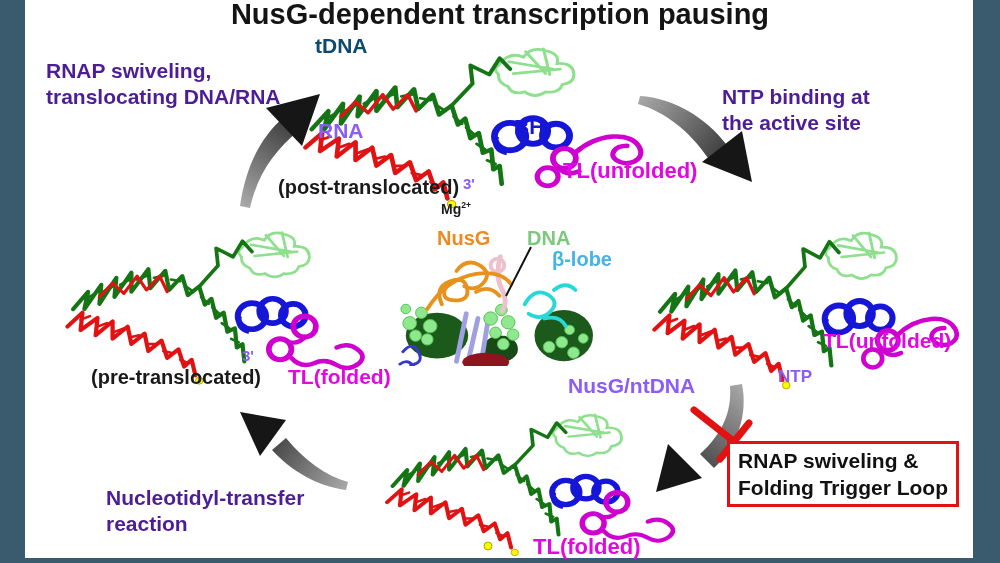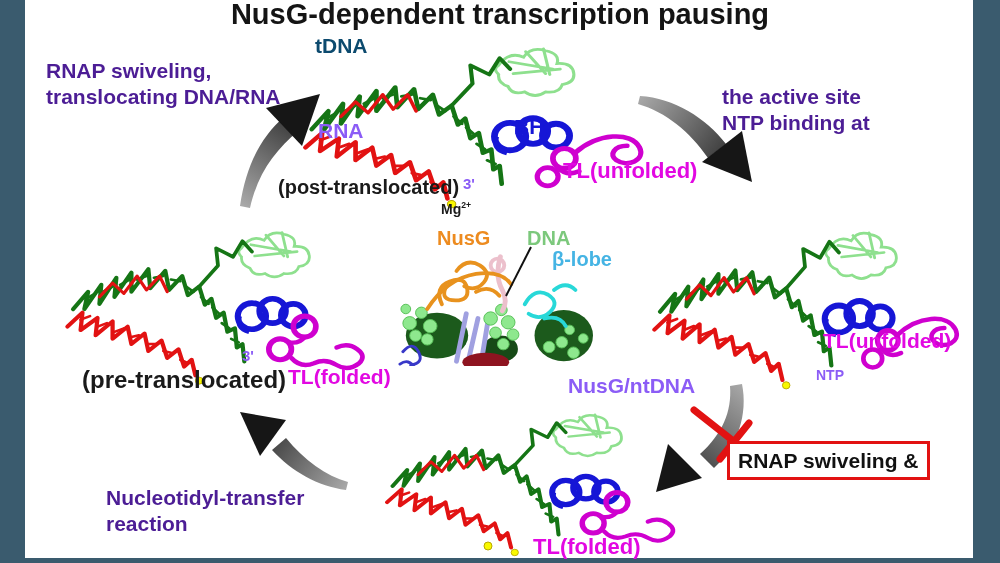--- a/index.html
+++ b/index.html
@@ -187,25 +187,26 @@
   <div class="frame" style="left:973px;top:0;width:27px;height:563px"></div>
   <div class="frame" style="left:0;top:558px;width:1000px;height:5px"></div>
 
   <div class="lbl title">NusG-dependent transcription pausing</div>
 
   <div class="lbl step" style="left:46px;top:58px">
     <div>RNAP swiveling,</div>
     <div>translocating DNA/RNA</div>
   </div>
   <div class="lbl step" style="left:722px;top:84px">
+    <div>NTP binding at</div>
     <div>the active site</div>
-    <div>NTP binding at</div>
   </div>
   <div class="lbl boxed" style="left:727px;top:441px">
     <div>RNAP swiveling &amp;</div>
+    <div>Folding Trigger Loop</div>
   </div>
   <div class="lbl step" style="left:106px;top:485px">
     <div>Nucleotidyl-transfer</div>
     <div>reaction</div>
   </div>
 
   <div class="lbl red" style="left:568px;top:374px;font-size:21px">
     <div>NusG/ntDNA</div>
   </div>
 
@@ -215,21 +216,21 @@
   <div class="lbl magenta" style="left:563px;top:158px;font-size:22px">TL(unfolded)</div>
   <div class="lbl k" style="left:278px;top:176px;font-size:20px">(post-translocated)</div>
   <div class="lbl red" style="left:463px;top:175px;font-size:15px">3'</div>
   <div class="lbl k" style="left:441px;top:200px;font-size:14px"><span>Mg</span><sup>2+</sup></div>
 
   <div class="lbl orange" style="left:437px;top:227px;font-size:20px">NusG</div>
   <div class="lbl ltgreen" style="left:527px;top:227px;font-size:20px">DNA</div>
   <div class="lbl cyan" style="left:552px;top:248px;font-size:20px">β-lobe</div>
 
   <div class="lbl magenta" style="left:823px;top:329px;font-size:21px">TL(unfolded)</div>
-  <div class="lbl red" style="left:816px;top:367px;font-size:14px">NTP</div>
+  <div class="lbl red" style="left:778px;top:367px;font-size:17px">NTP</div>
 
   <div class="lbl red" style="left:242px;top:347px;font-size:15px">3'</div>
-  <div class="lbl k" style="left:82px;top:366px;font-size:24px">(pre-translocated)</div>
+  <div class="lbl k" style="left:91px;top:366px;font-size:20px">(pre-translocated)</div>
   <div class="lbl magenta" style="left:288px;top:365px;font-size:21px">TL(folded)</div>
 
   <div class="lbl magenta" style="left:533px;top:534px;font-size:22px">TL(folded)</div>
 
 </div>
 
 </body></html>

